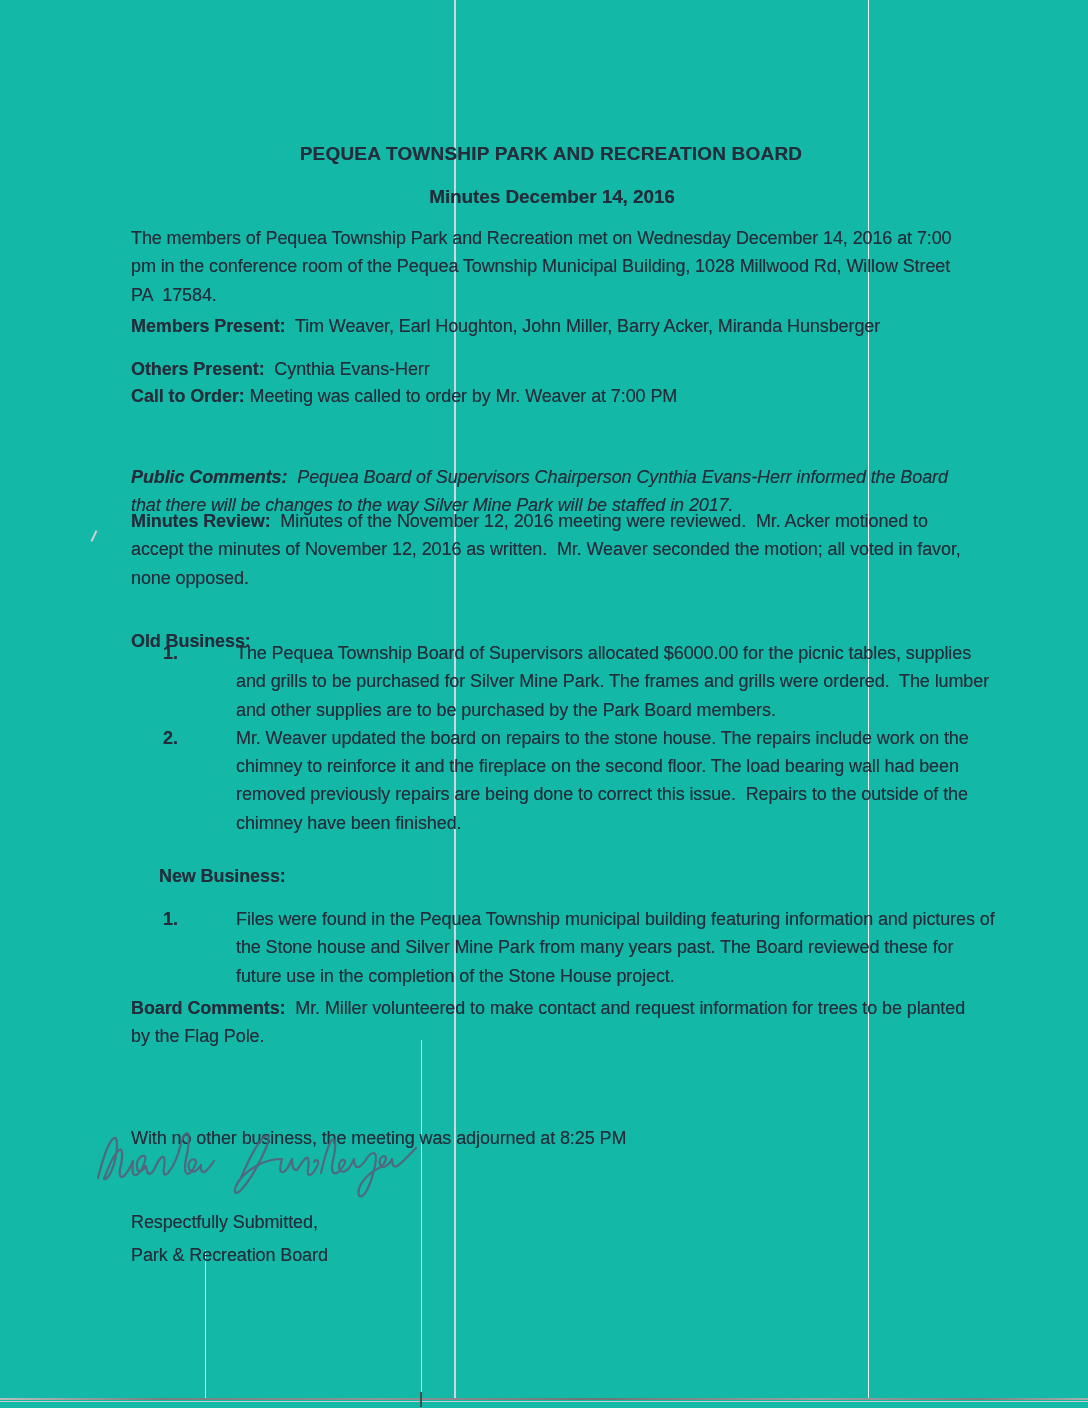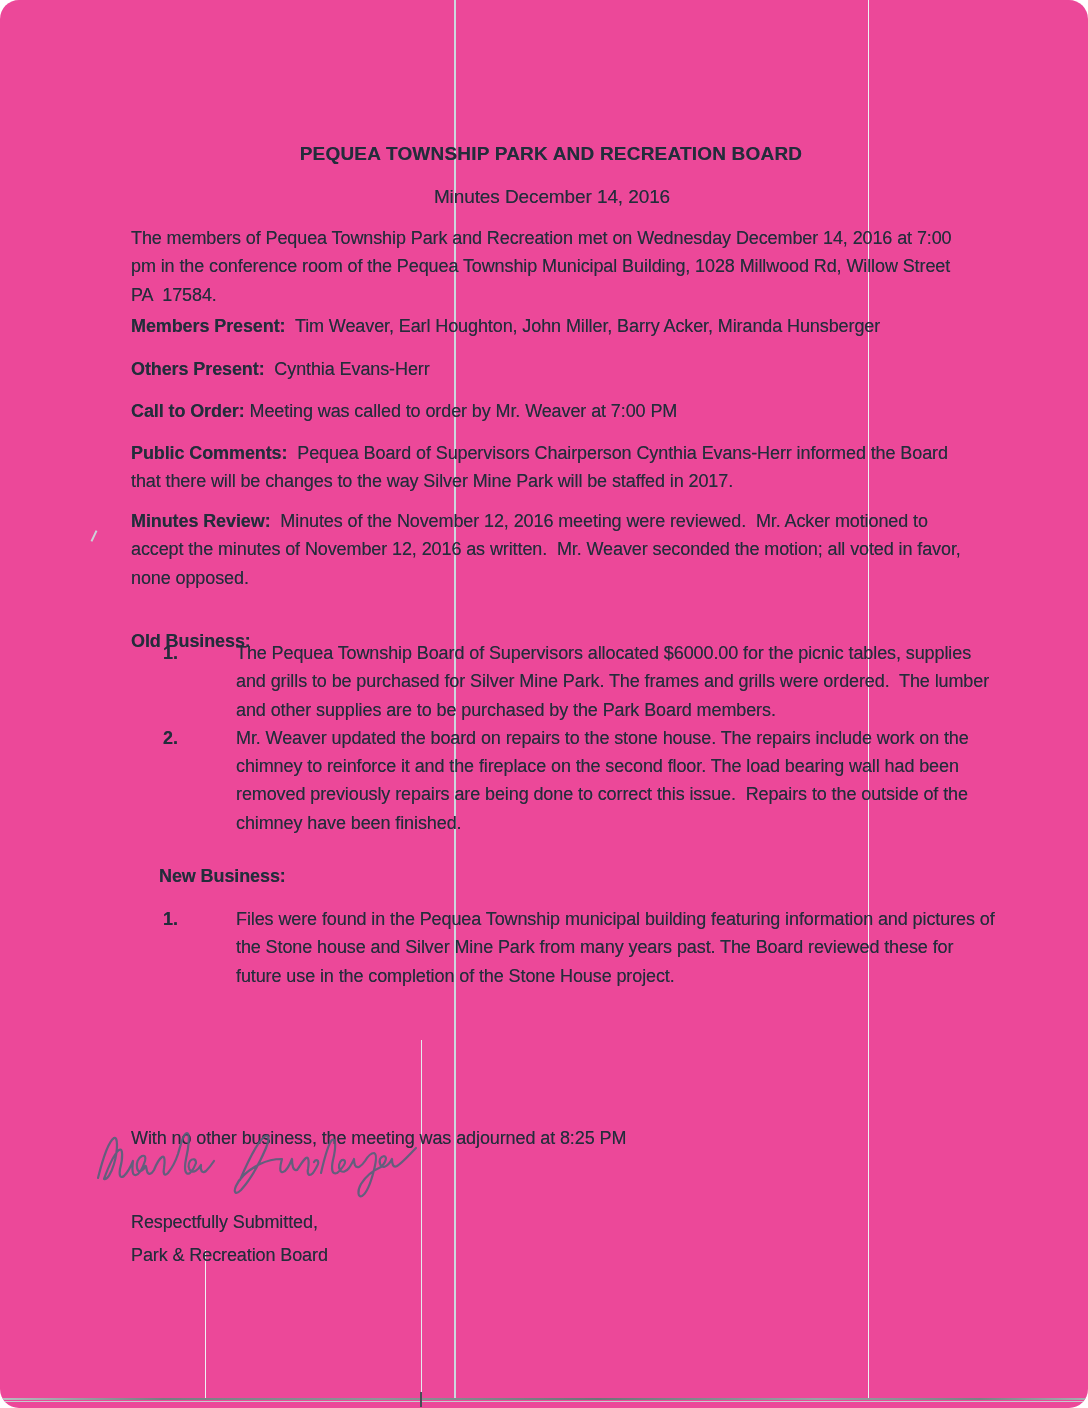--- a/index.html
+++ b/index.html
@@ -1,51 +1,50 @@
 <!DOCTYPE html>
 <html style="--ink: #232d3b; --sig: #55617a; --fold: #ccd7de; --rule: #7c8184;"><head>
 <meta charset="utf-8">
 <style>
   html,body{margin:0;padding:0;background:#ffffff;}
   .page{
     position:relative;
     width:1088px;
     height:1408px;
-    background:#ec4899;
+    background:#14b8a6;
     overflow:hidden;
     font-family:"Liberation Sans", sans-serif;
     color:var(--ink,#232d3b);
-    border-radius:19px;
   }
   .txt{
     position:absolute;
     left:131px;
     width:838px;
     font-size:18px;
     line-height:28.3px;
     letter-spacing:-0.1px;
     margin:0;
     white-space:pre-wrap;
     text-shadow:0 0 0.6px rgba(35,45,60,.55);
   }
   .lbl{font-weight:bold;}
   .bold{font-weight:bold;}
   .title{
     top:140px; left:0; width:1088px; box-sizing:border-box; padding-left:14px;
     text-align:center; font-weight:bold; font-size:19px; letter-spacing:.2px; white-space:normal;
   }
   .subtitle{
     top:183px; left:0; width:1088px; box-sizing:border-box; padding-left:16px;
-    text-align:center; font-weight:normal; font-size:19px; white-space:normal;
+    text-align:center; font-weight:bold; font-size:19px; white-space:normal;
   }
   .b-intro{top:224px;}
   .b-members{top:312px;}
   .b-others{top:355px;}
-  .b-call{top:397px;}
-  .b-public{top:439px;}
+  .b-call{top:382px;}
+  .b-public{top:463px;font-style:italic;}
   .b-minrev{top:507px;}
   .b-oldh{top:595px;margin-top:32px;}
   .b-newh{top:862px;margin-left:28px;}
   .b-board{top:994px;}
   .b-close{top:1067px;}
   .b-signer{top:1184px;}
   .list{
     position:absolute; left:163px; width:833px;
     font-size:18px; line-height:28.3px; letter-spacing:-0.1px;
     text-shadow:0 0 0.6px rgba(35,45,60,.55);
@@ -108,20 +107,21 @@
   </div>
 
   <p class="txt bold b-newh">New Business:</p>
   <div class="list b-nblist">
     <div class="li">
         <span class="num">1.</span>
         <span class="li-text">Files were found in the Pequea Township municipal building featuring information and pictures of the Stone house and Silver Mine Park from many years past. The Board reviewed these for future use in the completion of the Stone House project.</span>
       </div>
   </div>
 
+  <p class="txt b-board"><span class="lbl">Board Comments:</span><span>  Mr. Miller volunteered to make contact and request information for trees to be planted by the Flag Pole.</span></p>
 
   <div class="txt b-close">
     <div>With no other business, the meeting was adjourned at 8:25 PM</div>
     <div>Respectfully Submitted,</div>
   </div>
 
   <svg class="signature" viewBox="0 0 335 92" role="img" aria-label="Miranda Hunsberger">
     <path d="M10,56 C14,40 20,20 26,16 C30,14 30,28 26,42 C23,52 19,58 16,57 C20,46 26,32 31,28 C35,25 35,36 32,47 C31,53 32,57 36,54 C40,50 43,44 45,39 C44,47 44,54 48,53 C52,52 55,45 57,39 C58,35 57,33 54,34 C50,36 48,41 49,46 C50,51 54,50 57,45 C58,42 58,45 59,49 C60,53 63,53 66,48 C68,43 71,37 74,35 C77,33 77,40 76,46 C75,51 76,55 80,51 C84,46 88,38 90,32 C93,22 95,12 99,11 C102,11 101,24 98,37 C96,47 97,54 102,51 C105,48 107,44 108,41 C108,37 105,36 102,39 C100,42 100,47 103,49 C106,51 110,48 113,43 C112,48 114,52 118,49 C121,46 124,42 126,39"></path>
     <path d="M152,58 C158,44 168,22 176,15 C181,11 182,17 178,26 C172,40 162,58 153,68 C148,73 145,71 148,64 C152,55 162,47 172,42 C180,38 188,37 194,37 C192,44 191,51 195,50 C199,49 202,42 204,37 C204,43 205,49 209,48 C212,44 215,38 218,36 C221,34 221,41 220,47 C219,52 221,55 225,51 C227,48 229,45 230,42 C231,38 228,37 226,40"></path>
     <path d="M233,51 C236,38 240,22 244,18 C248,15 248,26 245,38 C243,47 244,53 249,51 C252,49 254,46 256,43 C258,40 257,37 254,38 C251,40 250,45 252,48 C254,51 258,50 261,46 C263,43 265,40 266,37 C266,42 267,46 271,45 C273,44 275,42 277,39 C280,34 283,31 286,31 C289,32 288,40 286,48 C283,60 279,71 274,74 C270,76 269,69 273,62 C278,54 286,48 293,45 C296,42 298,39 298,36 C297,33 294,34 292,37 C291,40 292,45 296,45 C299,44 302,41 304,37 C304,42 305,46 309,44 C314,41 321,33 328,26"></path>

